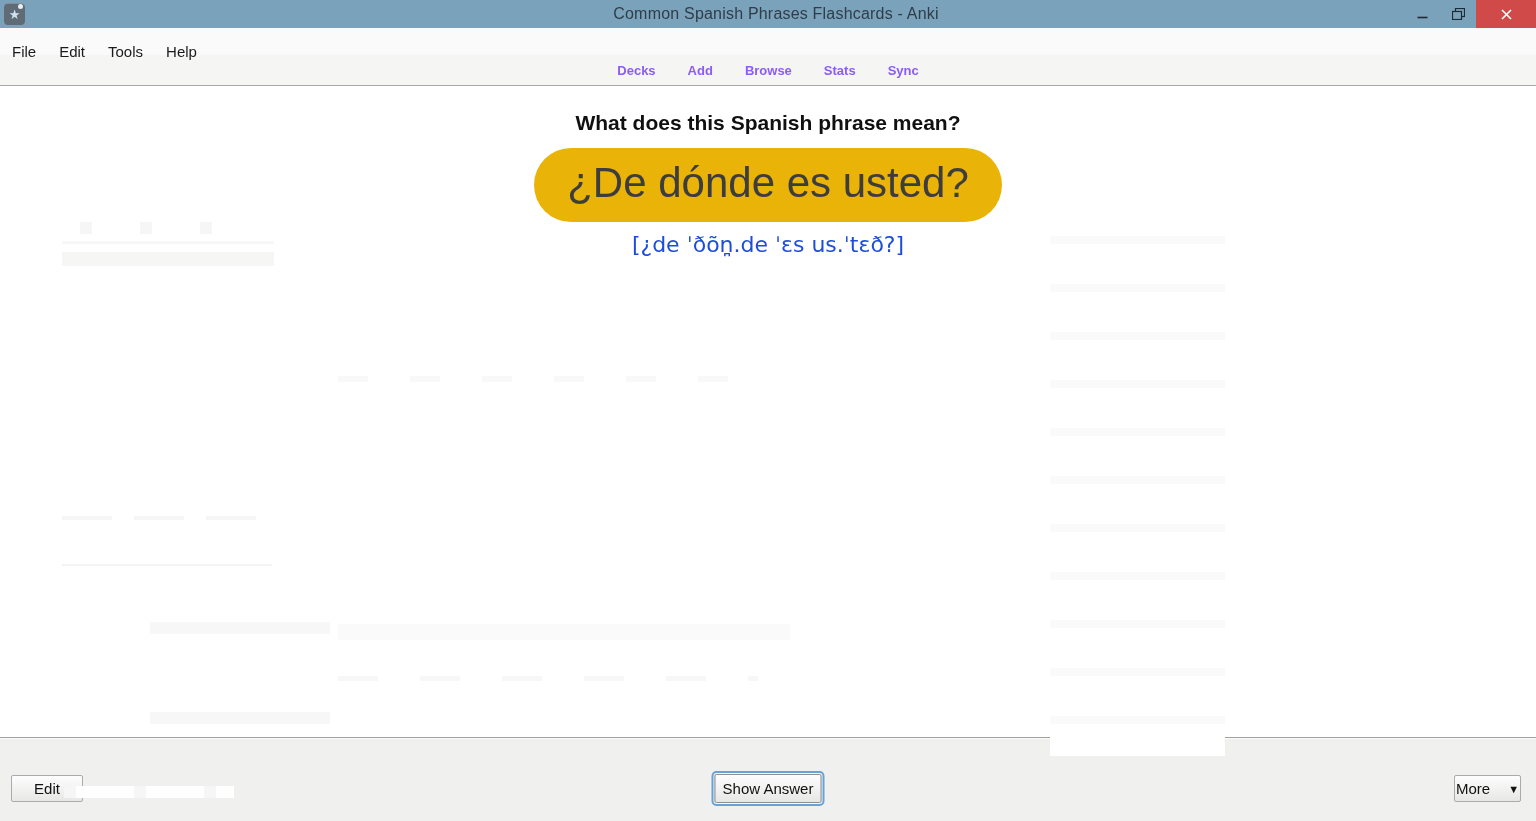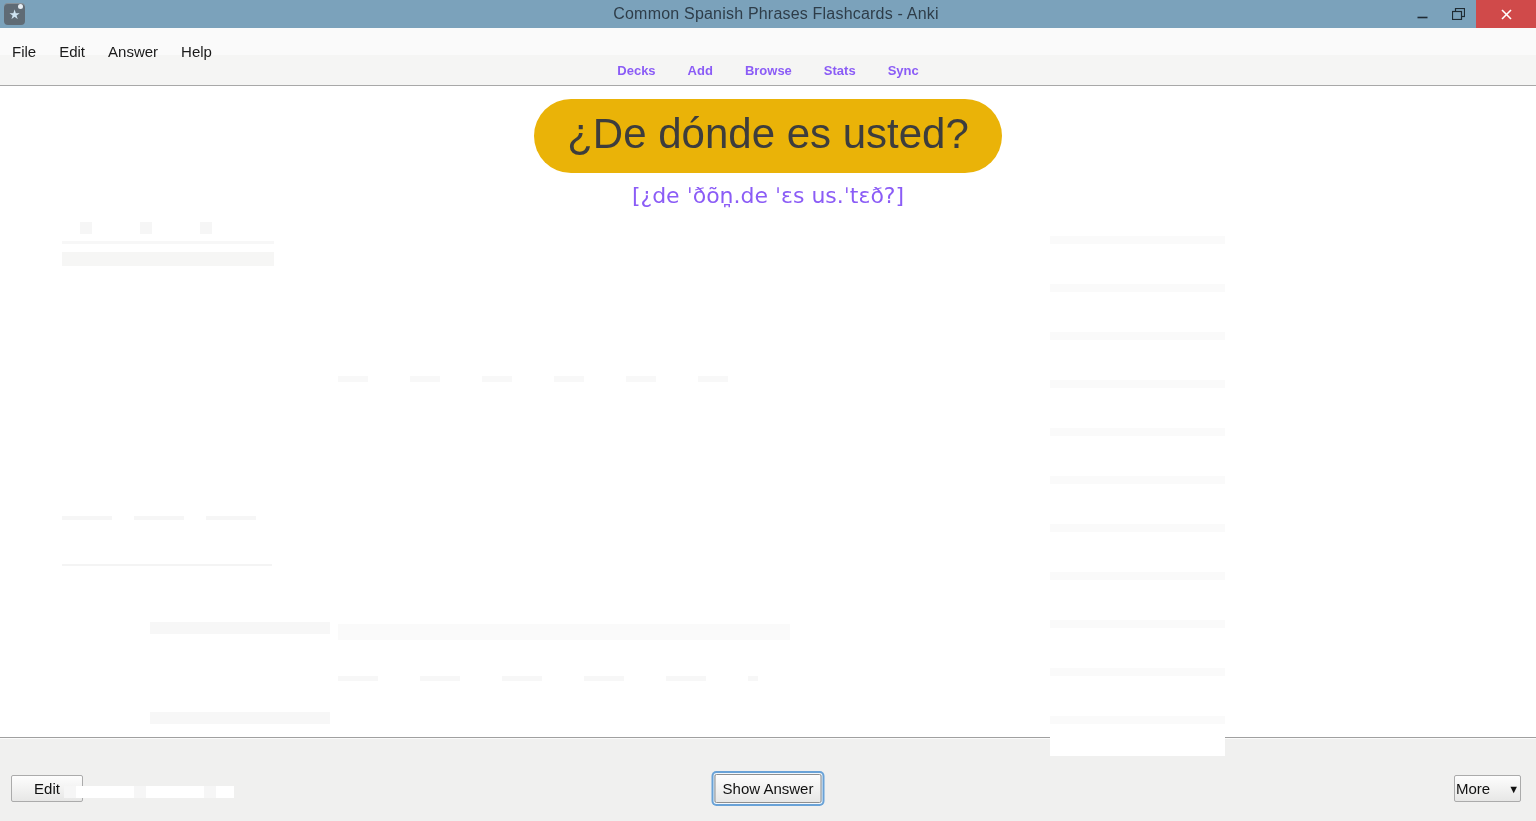--- a/index.html
+++ b/index.html
@@ -99,21 +99,21 @@
         <line x1="1" y1="1" x2="10" y2="10" stroke="#ffffff" stroke-width="1.6"></line>
         <line x1="10" y1="1" x2="1" y2="10" stroke="#ffffff" stroke-width="1.6"></line>
       </svg>
     </div>
   </div>
 </div>
 
 <div class="menubar">
   <span class="menu-item">File</span>
   <span class="menu-item">Edit</span>
-  <span class="menu-item">Answer</span>
+  <span class="menu-item">Tools</span>
   <span class="menu-item">Help</span>
 </div>
 
 <div class="navbar">
   <span class="nav-item">Decks</span>
   <span class="nav-item">Add</span>
   <span class="nav-item">Browse</span>
   <span class="nav-item">Stats</span>
   <span class="nav-item">Sync</span>
 </div>
@@ -126,24 +126,25 @@
       <div class="g4"></div>
     <div class="g5"></div>
       <div class="g6"></div>
       <div class="g7"></div>
       <div class="g8"></div>
     <div class="g9"></div>
       <div class="g10"></div>
       <div class="g11"></div>
       <div class="g12"></div>
   </div>
+  <div class="question">What does this Spanish phrase mean?</div>
   <div class="phrase-bubble" style="background: #eab308;">
     <span class="phrase-text">¿De dónde es usted?</span>
   </div>
-  <div class="ipa" style="color: #8b5cf6;">[¿de ˈðõn̪.de ˈɛs us.ˈtɛð?]</div>
+  <div class="ipa" style="color: #1d4ed8;">[¿de ˈðõn̪.de ˈɛs us.ˈtɛð?]</div>
 </div>
 
 <div class="bottombar">
   <div class="counts">
     <span class="count-new" id="count-new" style="color: rgb(61, 85, 184);">1</span>
     <span class="sep">+</span>
     <span id="count-learning" style="color: rgb(169, 97, 31);">0</span>
     <span class="sep">+</span>
     <span id="count-review" style="color: rgb(62, 125, 62);">0</span>
   </div>

